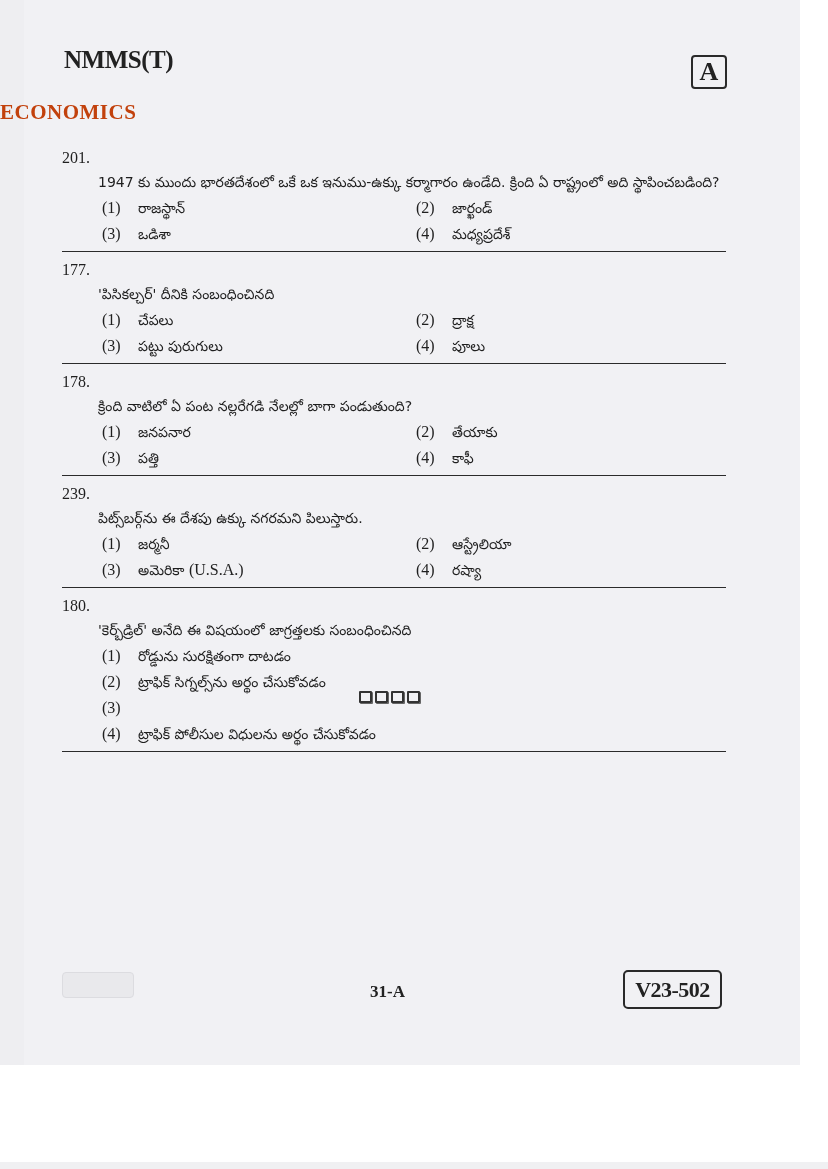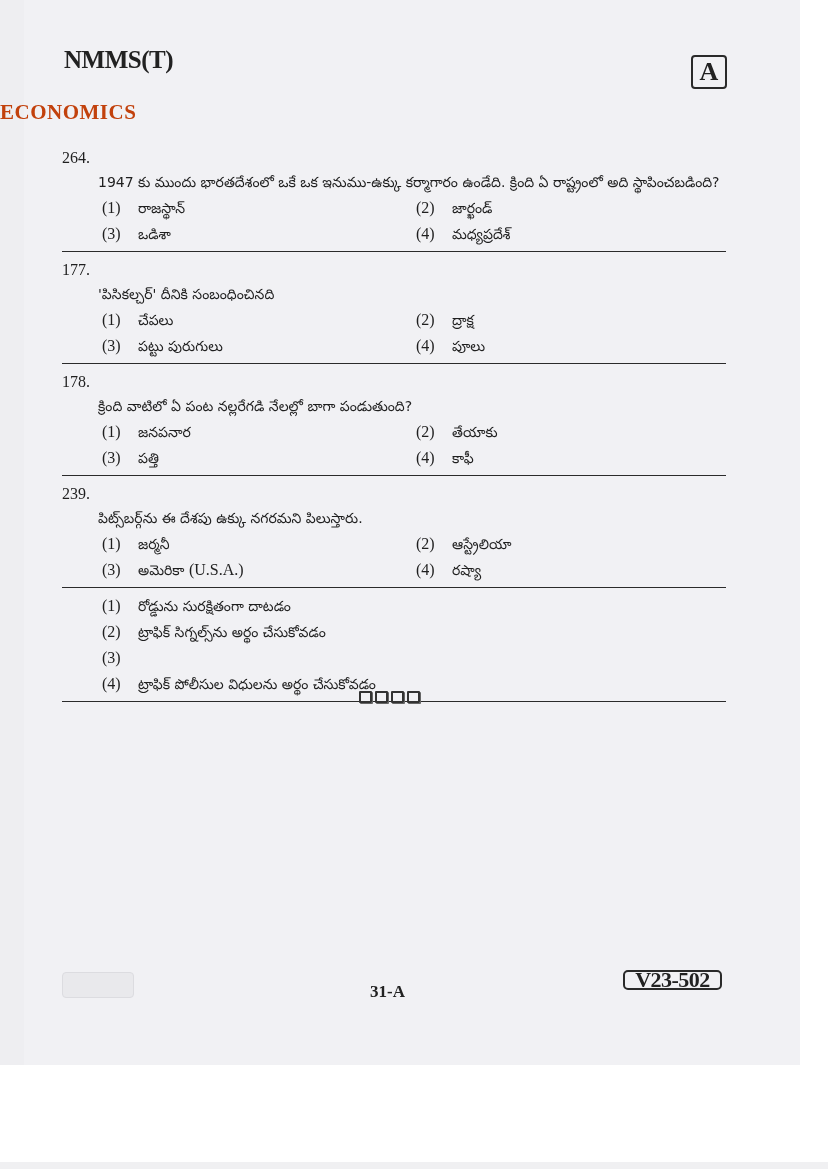--- a/index.html
+++ b/index.html
@@ -151,21 +151,21 @@
       font-size: 17px;
       font-weight: bold;
       color: #222;
       text-align: center;
     }
     .paper-code {
       position: absolute;
       left: 623px;
       top: 970px;
       width: 99px;
-      height: 20px;
+      height: 39px;
       border: 2px solid #2a2a2a;
       border-radius: 5px;
       box-sizing: border-box;
       display: flex;
       align-items: center;
       justify-content: center;
       font-size: 22px;
       font-weight: bold;
       color: #222;
       letter-spacing: -0.5px;
@@ -190,21 +190,21 @@
 <div class="bottom-strip"></div>
 
 <div class="header-code">NMMS(T)</div>
 <div class="set-badge">A</div>
 <div class="subject-title">ECONOMICS</div>
 
 <div class="questions">
 
   <div class="question">
     <div class="q-stem">
-      <span class="q-num">264.</span>
+      <span class="q-num">201.</span>
       <span class="q-text">1947 కు ముందు భారతదేశంలో ఒకే ఒక ఇనుము-ఉక్కు కర్మాగారం ఉండేది. క్రింది ఏ రాష్ట్రంలో అది స్థాపించబడింది?</span>
     </div>
     <div class="options-grid">
       <div class="option">
           <span class="opt-num">(1)</span>
           <span class="opt-text">రాజస్థాన్</span>
         </div>
       <div class="option">
           <span class="opt-num">(2)</span>
           <span class="opt-text">జార్ఖండ్</span>
@@ -289,20 +289,24 @@
           <span class="opt-text"><span>అమెరికా</span> <span class="latin">(U.S.A.)</span></span>
         </div>
       <div class="option">
           <span class="opt-num">(4)</span>
           <span class="opt-text">రష్యా</span>
         </div>
     </div>
   </div>
 
   <div class="question">
+    <div class="q-stem">
+      <span class="q-num">180.</span>
+      <span class="q-text">'కెర్బ్‌డ్రిల్' అనేది ఈ విషయంలో జాగ్రత్తలకు సంబంధించినది</span>
+    </div>
     <div class="options-list">
       <div class="option">
           <span class="opt-num">(1)</span>
           <span class="opt-text">రోడ్డును సురక్షితంగా దాటడం</span>
         </div>
       <div class="option">
           <span class="opt-num">(2)</span>
           <span class="opt-text">ట్రాఫిక్ సిగ్నల్స్‌ను అర్థం చేసుకోవడం</span>
         </div>
       <div class="option">

